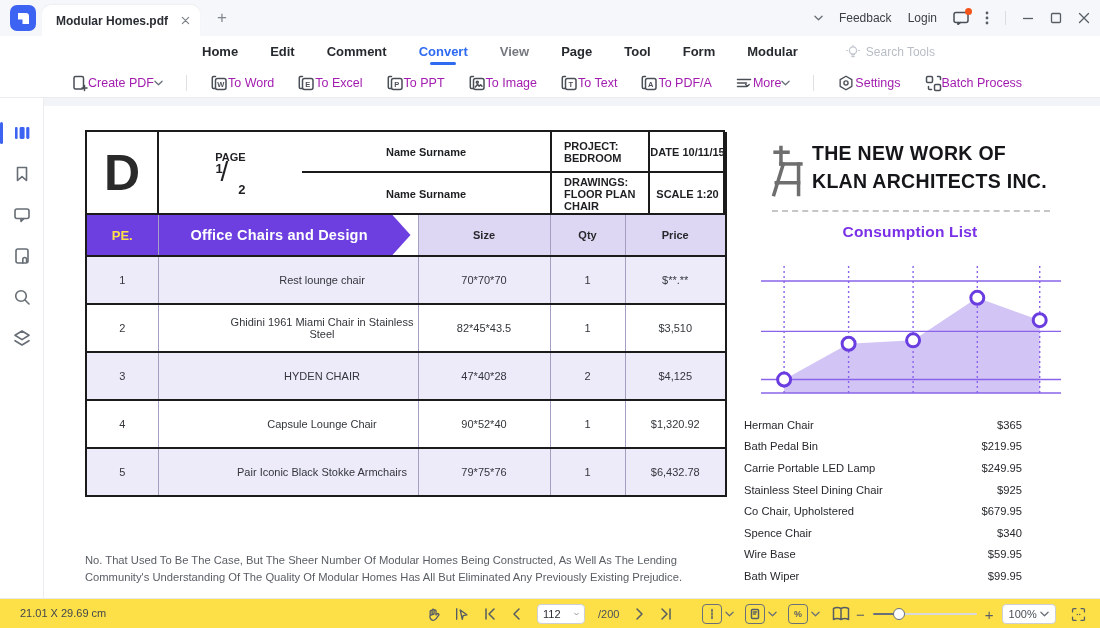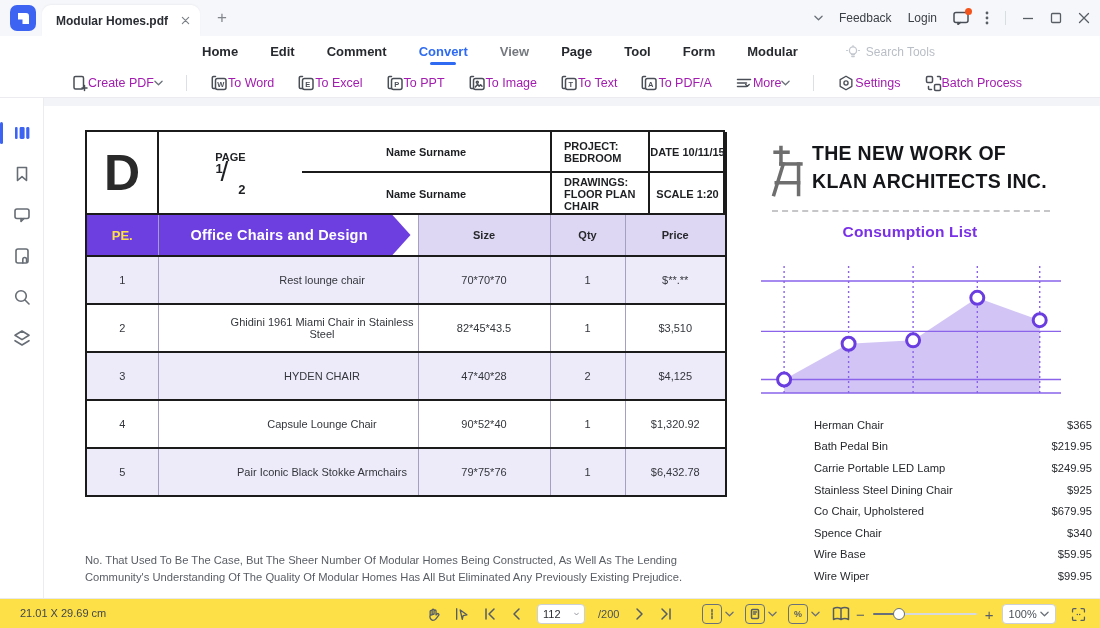--- a/index.html
+++ b/index.html
@@ -75,21 +75,21 @@
   
   .faq-q{position:absolute;left:41px;top:424px;font-size:12.5px;font-weight:700;color:#1a1c1f}
   .faq-a{position:absolute;left:41px;top:446px;width:648px;font-size:11.2px;line-height:16.5px;color:#595d64}
 
   
   .chairlogo{position:absolute;left:726px;top:38px}
   .arch-title{position:absolute;left:768px;top:34px;font-size:19.5px;font-weight:800;line-height:27.5px;color:#141619;letter-spacing:.3px}
   .dashes{position:absolute;left:728px;top:104px;width:278px;border-top:2px dashed #c6c6c9}
   .clist-title{position:absolute;left:716px;top:117px;width:300px;text-align:center;font-size:15.5px;font-weight:700;color:#7a30e6;letter-spacing:.2px}
   .chartbox{position:absolute;left:717px;top:158px;width:300px;height:134px}
-  .plist{position:absolute;left:770px;top:308px;width:278px}
+  .plist{position:absolute;left:700px;top:308px;width:278px}
   .prow{display:flex;justify-content:space-between;align-items:center;height:21.6px;font-size:11.2px;color:#26282c}
   .prow .nm{font-weight:500}
 
   
   .statusbar{position:absolute;left:0;right:0;bottom:0;height:30px;background:#fde047;border-top:1px solid #e7e9ec;font-size:11px;color:#4a5058}
   .dims{position:absolute;left:20px;top:8px;color:#41464d}
   .sgroup{position:absolute;top:0;height:30px;display:flex;align-items:center}
   .nav{left:425px;gap:13px}
   .viewg{left:702px;gap:11px}
   .zoomg{left:856px;gap:8px}
@@ -444,21 +444,21 @@
             </div>
           <div class="prow">
               <span class="nm">Spence Chair</span>
               <span>$340</span>
             </div>
           <div class="prow">
               <span class="nm">Wire Base</span>
               <span>$59.95</span>
             </div>
           <div class="prow">
-              <span class="nm">Wire Wiper</span>
+              <span class="nm">Bath Wiper</span>
               <span>$99.95</span>
             </div>
         </div>
 
       </div>
     </div>
   </div>
 
   <div class="statusbar">
     <span class="dims">21.01 X 29.69 cm</span>

